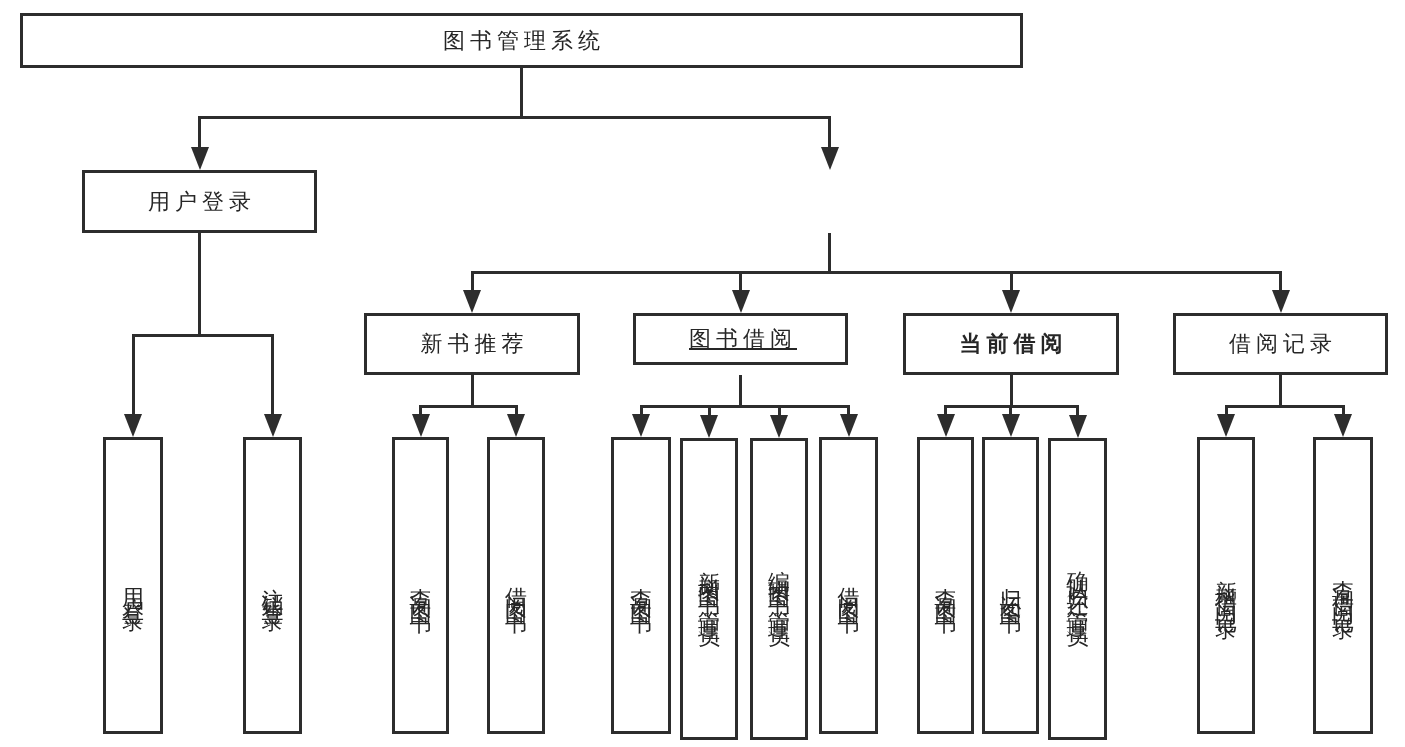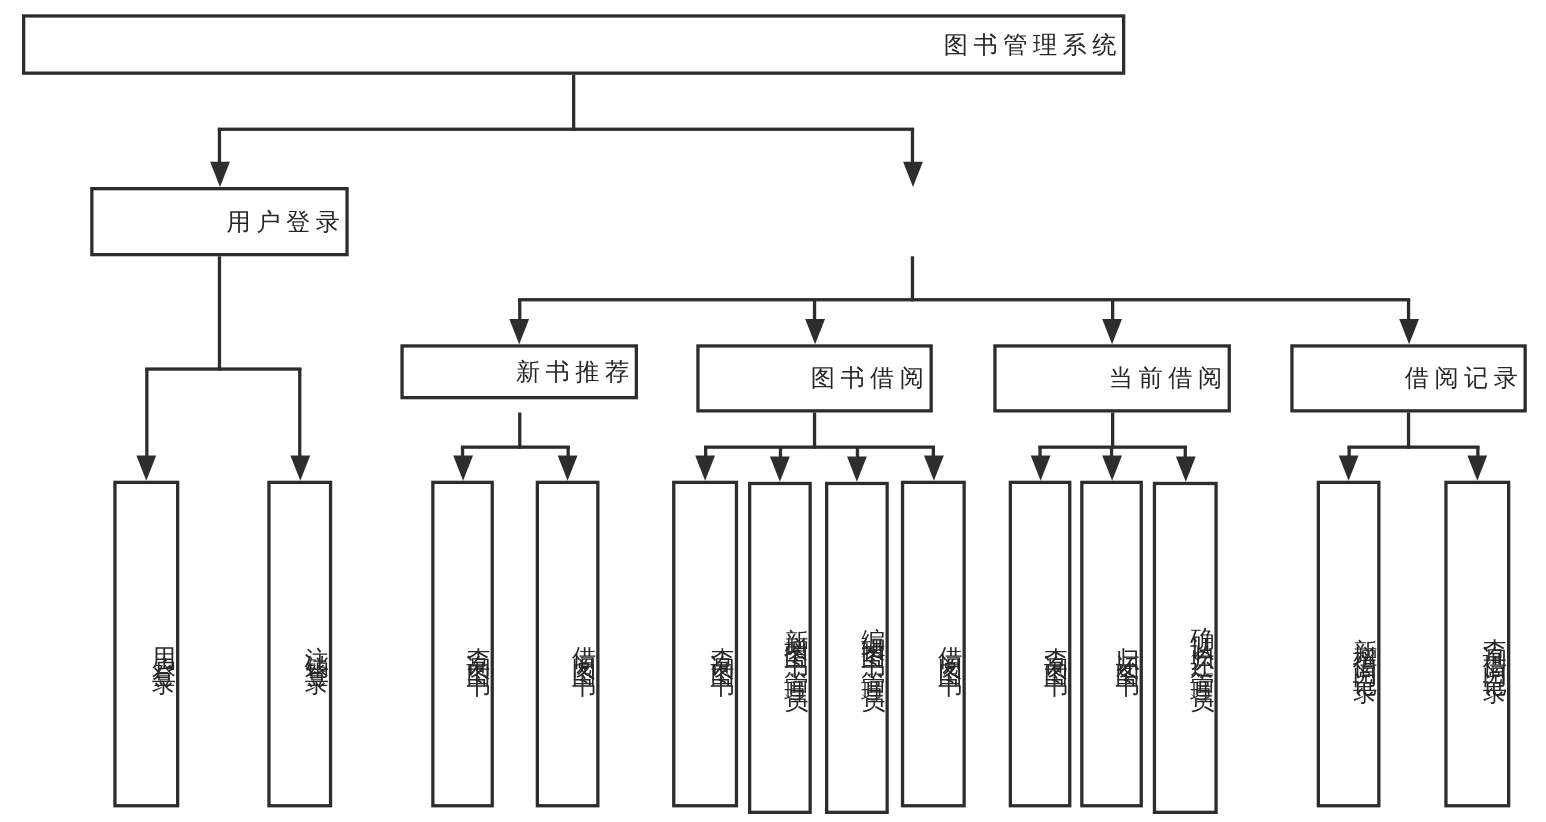--- a/index.html
+++ b/index.html
@@ -15,21 +15,21 @@
     overflow: hidden;
     font-family: "Liberation Sans", sans-serif;
   }
   .node {
     position: absolute;
     box-sizing: border-box;
     border: 3px solid var(--stroke, #2d2d2d);
     background: #ffffff;
     display: flex;
     align-items: center;
-    justify-content: flex-end;
+    justify-content: center;
     color: var(--text, #262626);
   }
   .node.h span {
     font-size: 22px;
     letter-spacing: 5px;
     text-indent: 5px;
     white-space: nowrap;
   }
   .node.v span {
     writing-mode: vertical-rl;
@@ -65,27 +65,27 @@
 </head>
 <body>
 
 <div id="chart" style="--stroke: #2d2d2d; --text: #262626; --wm: #b5b5b5; background: rgb(255, 255, 255);">
 <div class="node h" style="left: 20px; top: 13px; width: 1003px; height: 55px;">
       <span>图书管理系统</span>
     </div>
     <div class="node h" style="left: 82px; top: 170px; width: 235px; height: 63px;">
       <span>用户登录</span>
     </div>
-    <div class="node h" style="left: 364px; top: 313px; width: 216px; height: 50px;">
+    <div class="node h" style="left: 364px; top: 313px; width: 216px; height: 62px;">
       <span>新书推荐</span>
     </div>
-    <div class="node h" style="left: 633px; top: 313px; width: 215px; height: 62px;">
+    <div class="node h" style="left: 633px; top: 313px; width: 215px; height: 52px; text-decoration: underline;">
       <span>图书借阅</span>
     </div>
-    <div class="node h" style="left: 903px; top: 313px; width: 216px; height: 62px;">
+    <div class="node h" style="left: 903px; top: 313px; width: 216px; height: 62px; font-weight: bold;">
       <span>当前借阅</span>
     </div>
     <div class="node h" style="left: 1173px; top: 313px; width: 215px; height: 62px;">
       <span>借阅记录</span>
     </div>
     <div class="node v" style="left: 103px; top: 437px; width: 60px; height: 297px;">
       <span>用户登录</span>
     </div>
     <div class="node v" style="left: 243px; top: 437px; width: 59px; height: 297px;">
       <span>注销登录</span>

